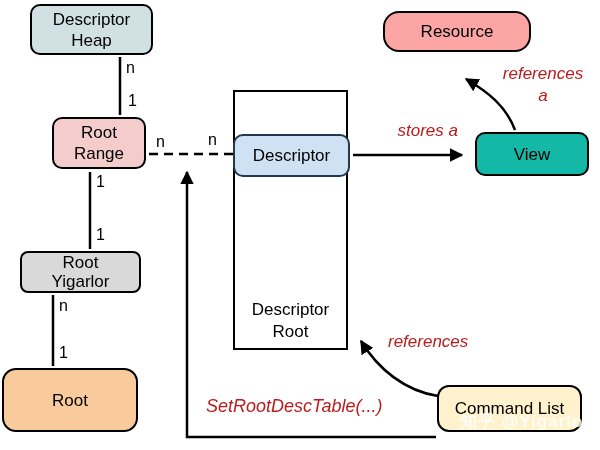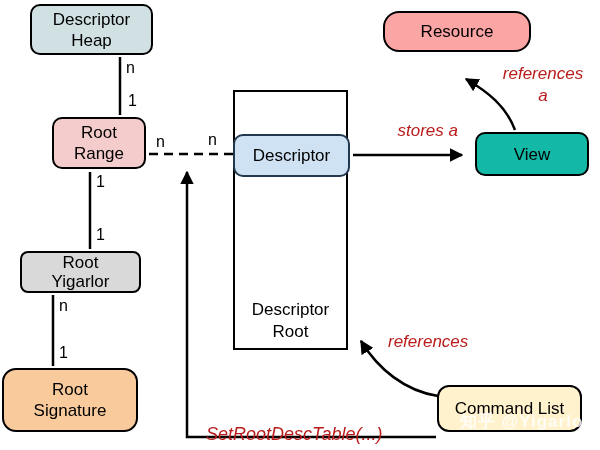--- a/index.html
+++ b/index.html
@@ -66,21 +66,20 @@
     <span>Range</span>
   </div>
 
   <div class="box" id="b-param" style="background-color: rgb(217, 217, 217);">
     <span>Root</span>
     <span>Yigarlor</span>
   </div>
 
   <div class="box" id="b-sig" style="background-color: rgb(249, 203, 156);">
     <span>Root</span>
-    <span>Signature</span>
   </div>
 
   <div class="box sq" id="b-heap" style="background-color: rgb(255, 255, 255);"></div>
   <div class="heap-label">
     <div>Descriptor</div>
     <div>Root</div>
   </div>
 
   <div class="box" id="b-desc" style="background-color: rgb(207, 226, 243);">
     <span>Descriptor</span>
@@ -109,17 +108,17 @@
 
   <span class="rel" style="left:366px;top:121px;width:92px;text-align:right;">stores a</span>
 
   <div class="rel" style="left:487px;top:63px;width:112px;text-align:center;line-height:22px;">
     <div>references</div>
     <div>a</div>
   </div>
 
   <span class="rel" style="left:388px;top:332px;">references</span>
 
-  <span class="rel" style="left:206px;top:424px;font-size:18px;">SetRootDescTable(...)</span>
+  <span class="rel" style="left:206px;top:396px;font-size:18px;">SetRootDescTable(...)</span>
 
   <span class="watermark">知乎 @Yigarlor</span>
 
 </div>
 
 </body></html>

